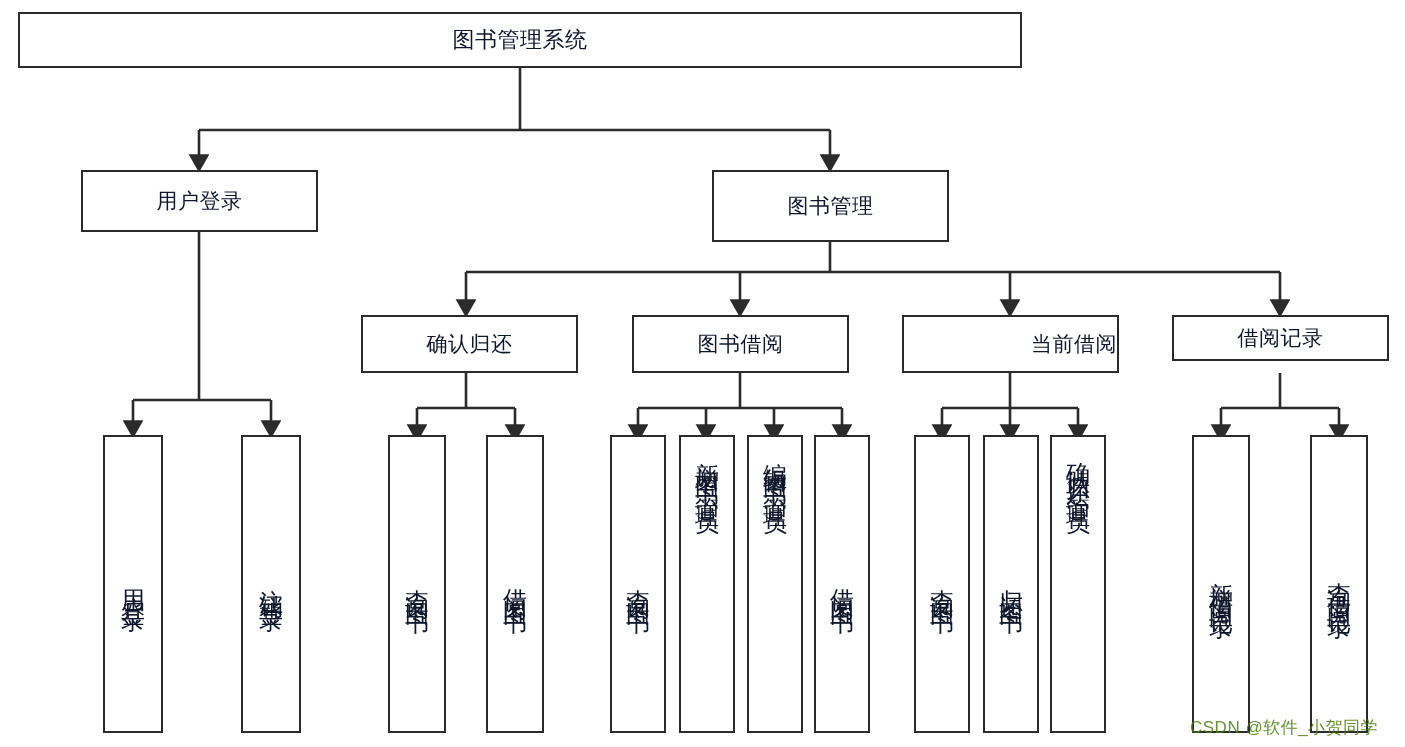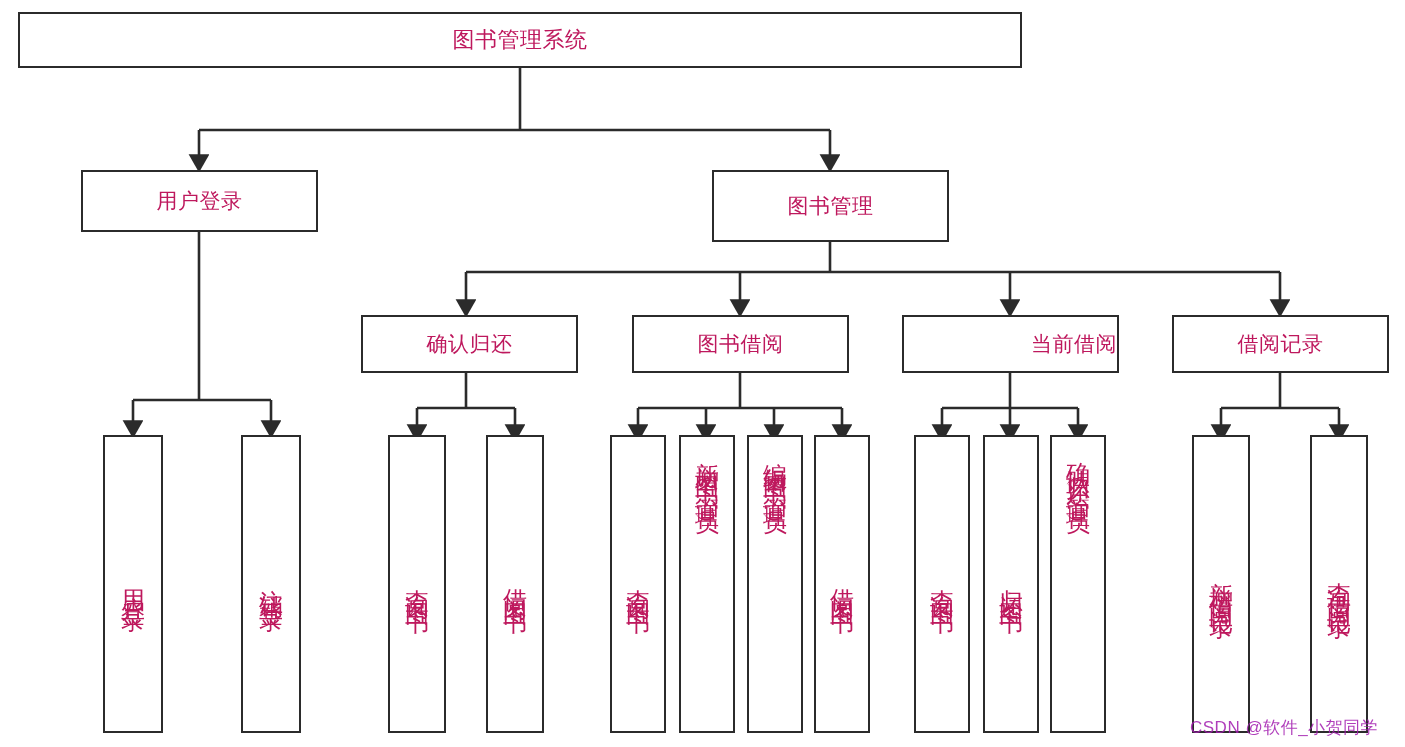--- a/index.html
+++ b/index.html
@@ -21,21 +21,21 @@
     pointer-events:none;
   }
   .node{
     position:absolute;
     box-sizing:border-box;
     background:#ffffff;
     border:2px solid #2b2b2b;
     display:flex;
     align-items:center;
     justify-content:center;
-    color:#be185d;
+    color:#0f172a;
   }
   .node .cap{
     display:block;
     text-align:center;
     line-height:1.18;
     white-space:pre;
   }
   
   .node.h .cap{
     font-size:21px;
@@ -55,21 +55,21 @@
     line-height:1.0;
     letter-spacing:7px;
     white-space:nowrap;
   }
   .node.v.mid{
     align-items:center;
     padding-top:0;
   }
   .watermark{
     position:absolute;
-    color:#a21caf;
+    color:#4d7c0f;
     font-size:17px;
     letter-spacing:0.5px;
     white-space:nowrap;
     opacity:.85;
   }
 </style>
 </head>
 <body>
 
 <div id="stage">
@@ -137,21 +137,21 @@
 
   <div class="node h" style="left:361px;top:315px;width:217px;height:58px;">
     <span class="cap">确认归还</span>
   </div>
   <div class="node h" style="left:632px;top:315px;width:217px;height:58px;">
     <span class="cap">图书借阅</span>
   </div>
   <div class="node h" style="left:902px;top:315px;width:217px;height:58px;justify-content:flex-end;">
     <span class="cap">当前借阅</span>
   </div>
-  <div class="node h" style="left:1172px;top:315px;width:217px;height:58px;">
+  <div class="node h" style="left:1172px;top:315px;width:217px;height:46px;">
     <span class="cap">借阅记录</span>
   </div>
 
   <div class="node v mid" style="left:103px;top:435px;width:60px;height:298px;">
     <span class="cap">用户登录</span>
   </div>
   <div class="node v mid" style="left:241px;top:435px;width:60px;height:298px;">
     <span class="cap">注销登录</span>
   </div>
 

